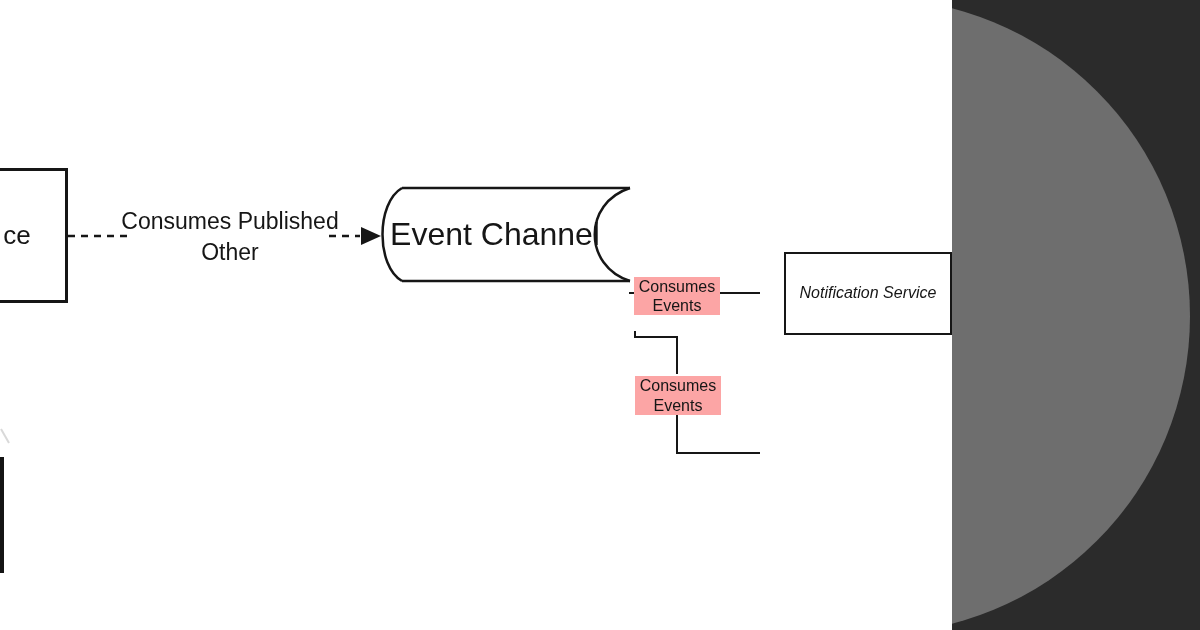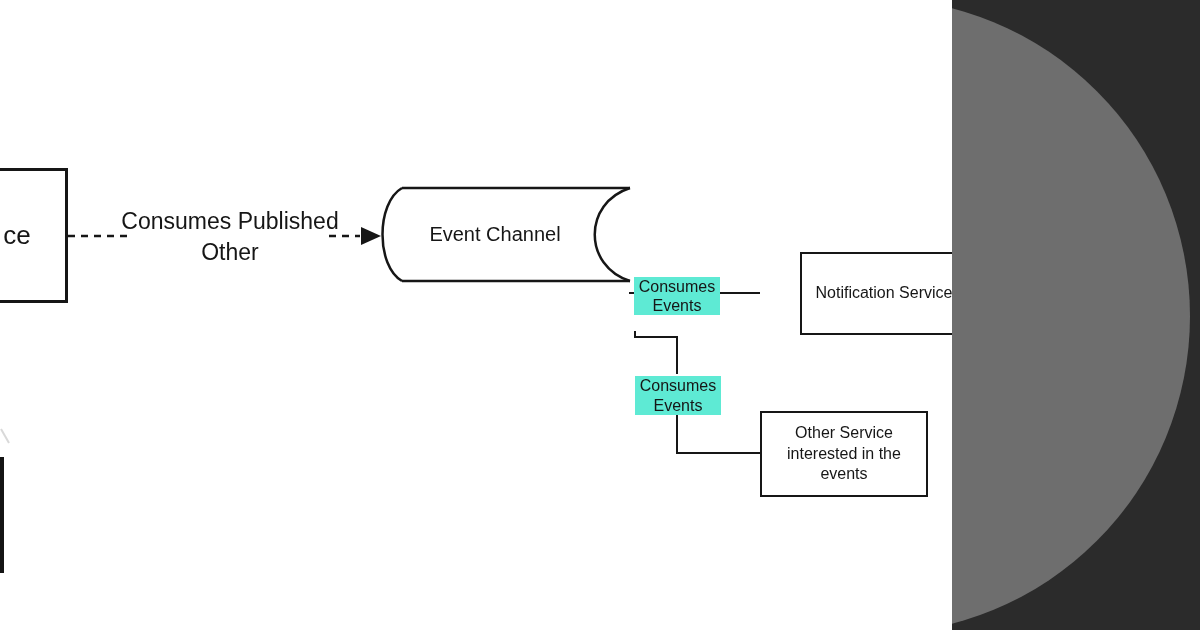--- a/index.html
+++ b/index.html
@@ -43,48 +43,48 @@
     font-size: 26px;
     padding-left: 26px;
   }
   .channel-label {
     position: absolute;
     left: 397px; top: 188px;
     width: 196px; height: 93px;
     display: flex;
     align-items: center;
     justify-content: center;
-    font-size: 20px;
+    font-size: 32px;
     white-space: nowrap;
   }
   .arrow-label {
     position: absolute;
     left: 105px; top: 206px;
     width: 250px;
     text-align: center;
     font-size: 23px;
     line-height: 31px;
   }
   .edge-label {
     position: absolute;
     width: 86px;
     text-align: center;
     font-size: 16px;
     line-height: 19px;
-    background: #5eead4;
+    background: #fca5a5;
   }
   .edge-label-1 { left: 634px; top: 277px; }
   .edge-label-2 { left: 635px; top: 376px; line-height: 19.5px; }
   .consumer-node {
     width: 168px;
     font-size: 16px;
     line-height: 20.5px;
   }
   .notification-node {
-    left: 800px; top: 252px; height: 83px;
+    left: 784px; top: 252px; height: 83px; font-style: italic;
   }
   .other-node {
     left: 760px; top: 411px; height: 86px;
   }
   .other-node .inner { width: 136px; }
   .black-bar-node {
     position: absolute;
     left: -28px; top: 457px;
     width: 32px; height: 116px;
     background: #141414;
@@ -154,23 +154,20 @@
 
   <div class="edge-label edge-label-2">
     <div>Consumes</div>
     <div>Events</div>
   </div>
 
   <div class="node consumer-node notification-node">
     <span>Notification Service</span>
   </div>
 
-  <div class="node consumer-node other-node">
-    <span class="inner">Other Service interested in the events</span>
-  </div>
 
   <div class="black-bar-node" style="background: rgb(20, 20, 20);"></div>
 
   <div class="side-panel" style="background: rgb(43, 43, 43);">
     <div class="disc" style="background: rgb(110, 110, 110);"></div>
   </div>
 
 </div>
 
 </body></html>

